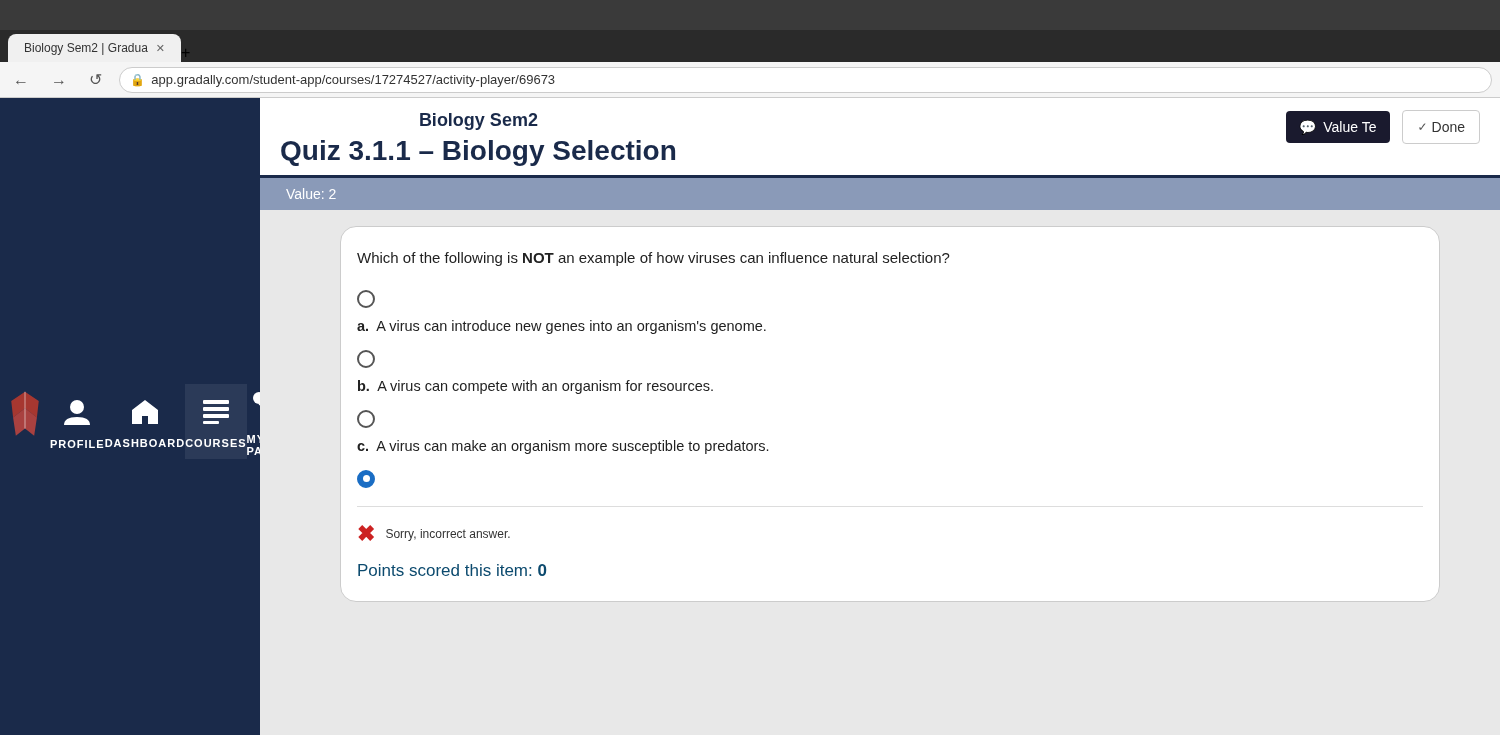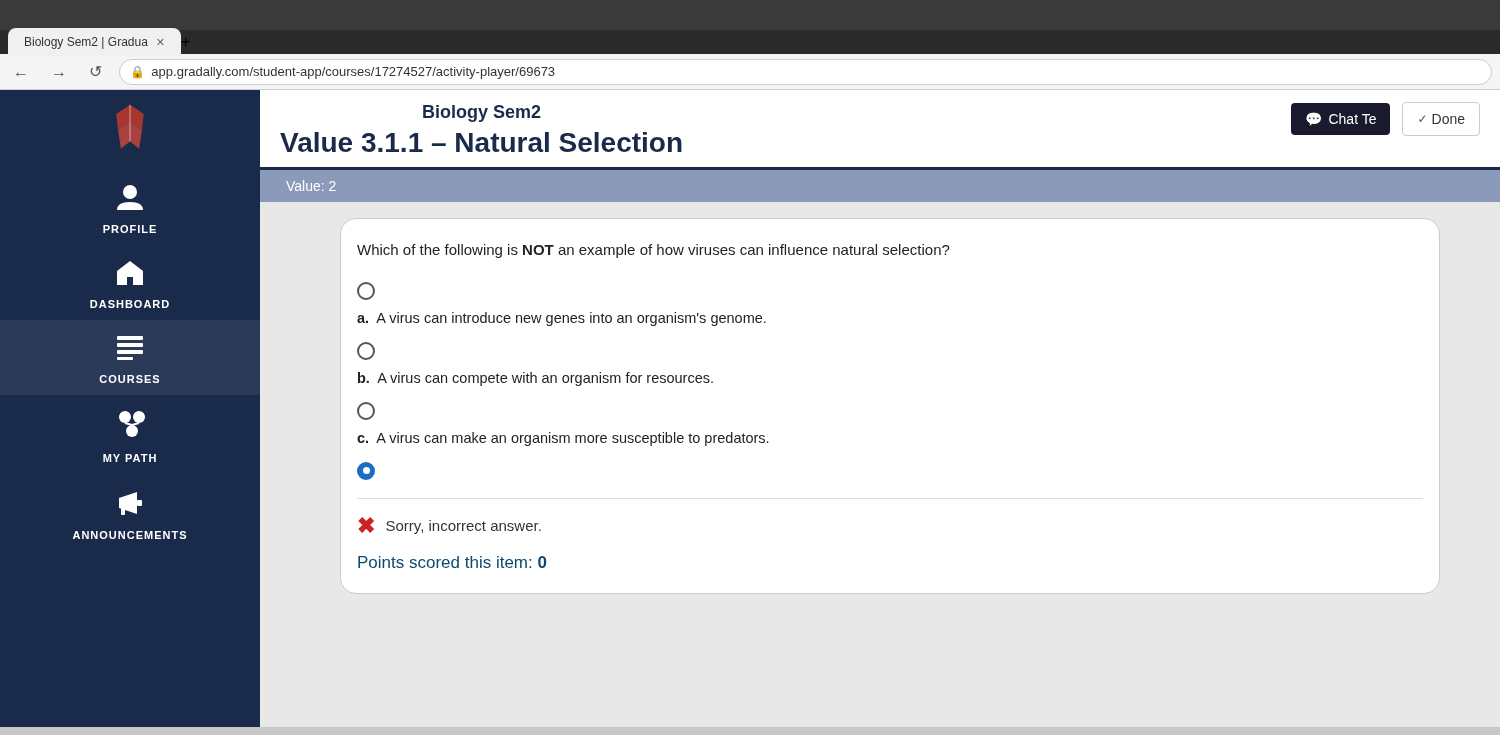--- a/index.html
+++ b/index.html
@@ -15,23 +15,23 @@
     .browser-chrome {
       background: #3a3a3a;
       height: 30px;
       display: flex;
       align-items: center;
       padding: 0 8px;
       gap: 6px;
     }
     .tab-bar {
       background: #2a2a2a;
-      height: 24px;
-      display: flex;
-      align-items: center;
+      height: 32px;
+      display: flex;
+      align-items: flex-end;
       padding: 0 8px;
     }
     .tab {
       background: #f0f0f0;
       border-radius: 8px 8px 0 0;
       padding: 5px 16px;
       font-size: 12px;
       display: flex;
       align-items: center;
       gap: 8px;
@@ -82,21 +82,21 @@
       display: flex;
       height: calc(735px - 98px);
       background: #e8e8e8;
     }
 
     
     .sidebar {
       width: 260px;
       background: #1a2a4a;
       display: flex;
-      flex-direction: column;
+      flex-direction: row;
       align-items: center;
       padding-top: 10px;
       gap: 0;
       flex-shrink: 0;
     }
     .sidebar-logo {
       width: 60px;
       height: 60px;
       margin-bottom: 8px;
       display: flex;
@@ -272,21 +272,21 @@
       align-items: center;
       gap: 10px;
       margin-bottom: 14px;
     }
     .x-icon {
       color: #cc2222;
       font-size: 22px;
       font-weight: bold;
     }
     .incorrect-text {
-      font-size: 15px;
+      font-size: 12px;
       color: #333;
     }
     .points-text {
       font-size: 17px;
       color: #0c4a6e;
     }
     .points-text strong {
       font-weight: bold;
     }
   </style>
@@ -377,26 +377,26 @@
       </span>
       <span class="sidebar-label">ANNOUNCEMENTS</span>
     </div>
   </nav>
 
   <div class="content-area">
 
     <div class="content-header">
       <div class="header-left">
         <div class="course-title">Biology Sem2</div>
-        <div class="quiz-title">Value 3.1.1 – Natural Selection</div>
+        <div class="quiz-title">Quiz 3.1.1 – Biology Selection</div>
       </div>
       <div class="header-right">
         <button class="chat-btn">
           <span>💬</span>
-          <span>Chat Te</span>
+          <span>Value Te</span>
         </button>
         <button class="done-btn">
           <span class="done-check">✓</span>
           <span>Done</span>
         </button>
       </div>
     </div>
 
     <div class="progress-bar-area">
       <span class="value-text">Value: 2</span>

